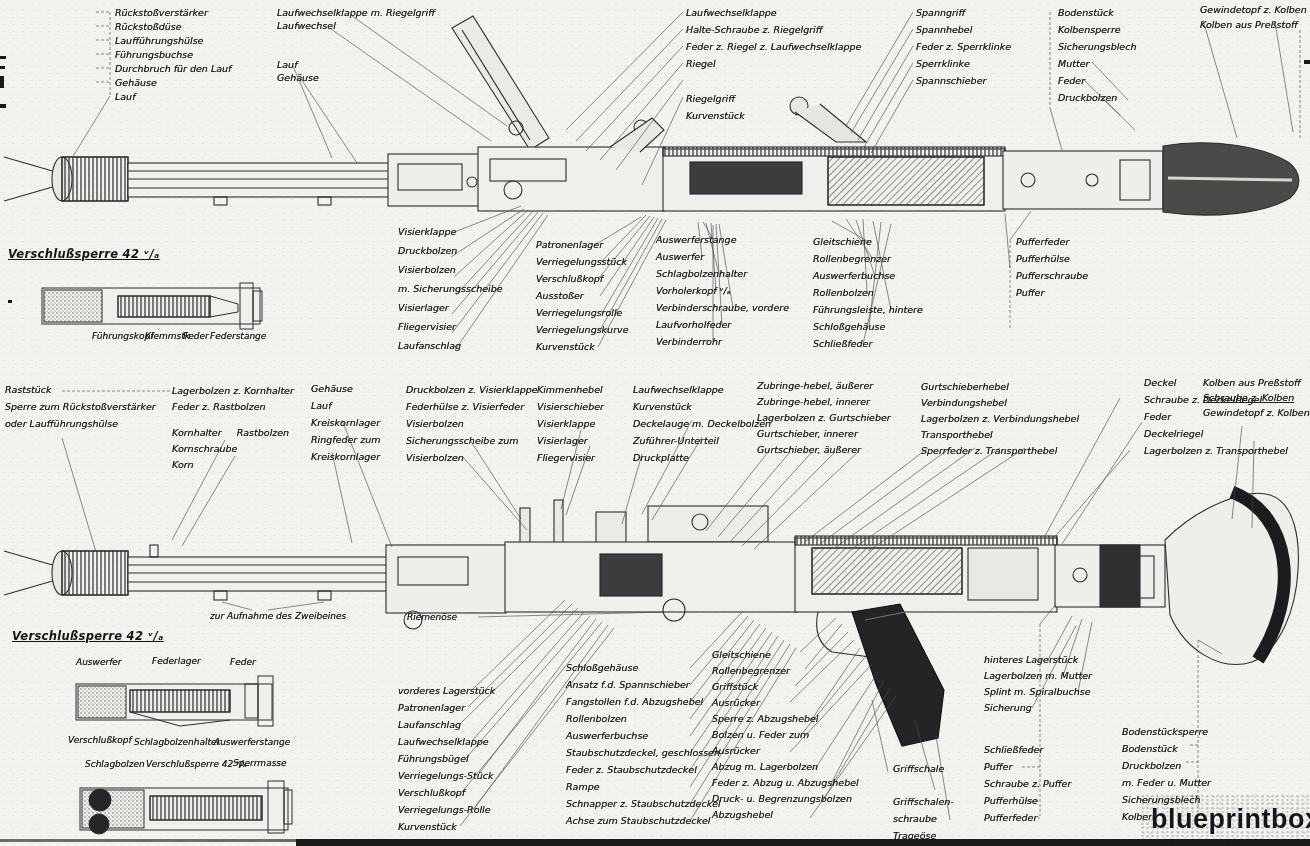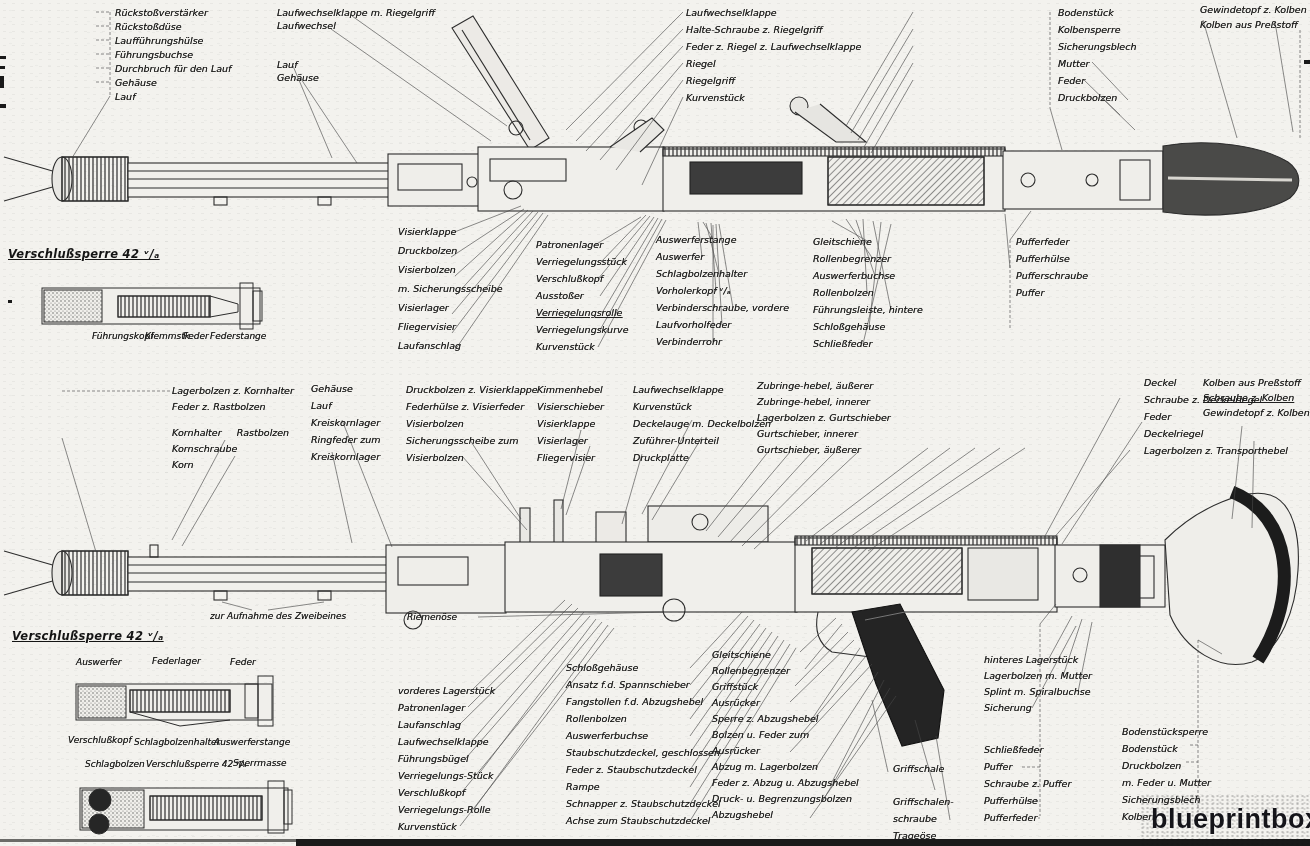--- a/index.html
+++ b/index.html
@@ -211,22 +211,29 @@
         <div class="lbl" style="height: 13px;">&nbsp;</div>
         <div class="lbl" style="height: 13px;">&nbsp;</div>
         <div class="lbl" style="height: 13px;">Lauf</div>
         <div class="lbl" style="height: 13px;">Gehäuse</div>
       </div>
       <div class="grp" style="left: 686px; top: 8px;">
         <div class="lbl" style="height: 17px;">Laufwechselklappe</div>
         <div class="lbl" style="height: 17px;">Halte-Schraube z. Riegelgriff</div>
         <div class="lbl" style="height: 17px;">Feder z. Riegel z. Laufwechselklappe</div>
         <div class="lbl" style="height: 17px;">Riegel</div>
-        <div class="lbl" style="height: 17px;">Riegelgriff</div>
+        <div class="lbl" style="height: 17px; margin-top: 18px;">Riegelgriff</div>
         <div class="lbl" style="height: 17px;">Kurvenstück</div>
+      </div>
+      <div class="grp" style="left: 916px; top: 8px;">
+        <div class="lbl" style="height: 17px;">Spanngriff</div>
+        <div class="lbl" style="height: 17px;">Spannhebel</div>
+        <div class="lbl" style="height: 17px;">Feder z. Sperrklinke</div>
+        <div class="lbl" style="height: 17px;">Sperrklinke</div>
+        <div class="lbl" style="height: 17px;">Spannschieber</div>
       </div>
       <div class="grp" style="left: 1058px; top: 8px;">
         <div class="lbl" style="height: 17px;">Bodenstück</div>
         <div class="lbl" style="height: 17px;">Kolbensperre</div>
         <div class="lbl" style="height: 17px;">Sicherungsblech</div>
         <div class="lbl" style="height: 17px;">Mutter</div>
         <div class="lbl" style="height: 17px;">Feder</div>
         <div class="lbl" style="height: 17px;">Druckbolzen</div>
       </div>
       <div class="grp" style="left: 1200px; top: 5px;">
@@ -240,21 +247,21 @@
         <div class="lbl" style="height: 19px;">m. Sicherungsscheibe</div>
         <div class="lbl" style="height: 19px;">Visierlager</div>
         <div class="lbl" style="height: 19px;">Fliegervisier</div>
         <div class="lbl" style="height: 19px;">Laufanschlag</div>
       </div>
       <div class="grp" style="left: 536px; top: 240px;">
         <div class="lbl" style="height: 17px;">Patronenlager</div>
         <div class="lbl" style="height: 17px;">Verriegelungsstück</div>
         <div class="lbl" style="height: 17px;">Verschlußkopf</div>
         <div class="lbl" style="height: 17px;">Ausstoßer</div>
-        <div class="lbl" style="height: 17px; text-decoration: underline;">Verriegelungsrolle</div>
+        <div class="lbl" style="height: 17px;">Verriegelungsrolle</div>
         <div class="lbl" style="height: 17px;">Verriegelungskurve</div>
         <div class="lbl" style="height: 17px;">Kurvenstück</div>
       </div>
       <div class="grp" style="left: 656px; top: 235px;">
         <div class="lbl" style="height: 17px;">Auswerferstange</div>
         <div class="lbl" style="height: 17px;">Auswerfer</div>
         <div class="lbl" style="height: 17px;">Schlagbolzenhalter</div>
         <div class="lbl" style="height: 17px;">Vorholerkopf ᵛ/ₐ</div>
         <div class="lbl" style="height: 17px;">Verbinderschraube, vordere</div>
         <div class="lbl" style="height: 17px;">Laufvorholfeder</div>
@@ -268,20 +275,25 @@
         <div class="lbl" style="height: 17px;">Führungsleiste, hintere</div>
         <div class="lbl" style="height: 17px;">Schloßgehäuse</div>
         <div class="lbl" style="height: 17px;">Schließfeder</div>
       </div>
       <div class="grp" style="left: 1016px; top: 237px;">
         <div class="lbl" style="height: 17px;">Pufferfeder</div>
         <div class="lbl" style="height: 17px;">Pufferhülse</div>
         <div class="lbl" style="height: 17px;">Pufferschraube</div>
         <div class="lbl" style="height: 17px;">Puffer</div>
       </div>
+      <div class="grp" style="left: 5px; top: 385px;">
+        <div class="lbl" style="height: 17px;">Raststück</div>
+        <div class="lbl" style="height: 17px;">Sperre zum Rückstoßverstärker</div>
+        <div class="lbl" style="height: 17px;">oder Laufführungshülse</div>
+      </div>
       <div class="grp" style="left: 172px; top: 386px;">
         <div class="lbl" style="height: 16px;">Lagerbolzen z. Kornhalter</div>
         <div class="lbl" style="height: 16px;">Feder z. Rastbolzen</div>
         <div class="lbl" style="height: 16px; margin-top: 10px;">Kornhalter&nbsp;&nbsp;&nbsp;&nbsp;&nbsp;Rastbolzen</div>
         <div class="lbl" style="height: 16px;">Kornschraube</div>
         <div class="lbl" style="height: 16px;">Korn</div>
       </div>
       <div class="grp" style="left: 311px; top: 384px;">
         <div class="lbl" style="height: 17px;">Gehäuse</div>
         <div class="lbl" style="height: 17px;">Lauf</div>
@@ -309,20 +321,27 @@
         <div class="lbl" style="height: 17px;">Deckelauge m. Deckelbolzen</div>
         <div class="lbl" style="height: 17px;">Zuführer-Unterteil</div>
         <div class="lbl" style="height: 17px;">Druckplatte</div>
       </div>
       <div class="grp" style="left: 757px; top: 381px;">
         <div class="lbl" style="height: 16px;">Zubringe-hebel, äußerer</div>
         <div class="lbl" style="height: 16px;">Zubringe-hebel, innerer</div>
         <div class="lbl" style="height: 16px;">Lagerbolzen z. Gurtschieber</div>
         <div class="lbl" style="height: 16px;">Gurtschieber, innerer</div>
         <div class="lbl" style="height: 16px;">Gurtschieber, äußerer</div>
+      </div>
+      <div class="grp" style="left: 921px; top: 382px;">
+        <div class="lbl" style="height: 16px;">Gurtschieberhebel</div>
+        <div class="lbl" style="height: 16px;">Verbindungshebel</div>
+        <div class="lbl" style="height: 16px;">Lagerbolzen z. Verbindungshebel</div>
+        <div class="lbl" style="height: 16px;">Transporthebel</div>
+        <div class="lbl" style="height: 16px;">Sperrfeder z. Transporthebel</div>
       </div>
       <div class="grp" style="left: 1144px; top: 378px;">
         <div class="lbl" style="height: 17px;">Deckel</div>
         <div class="lbl" style="height: 17px;">Schraube z. Deckelriegel</div>
         <div class="lbl" style="height: 17px;">Feder</div>
         <div class="lbl" style="height: 17px;">Deckelriegel</div>
         <div class="lbl" style="height: 17px;">Lagerbolzen z. Transporthebel</div>
       </div>
       <div class="grp" style="left: 1203px; top: 378px;">
         <div class="lbl" style="height: 15px;">Kolben aus Preßstoff</div>

